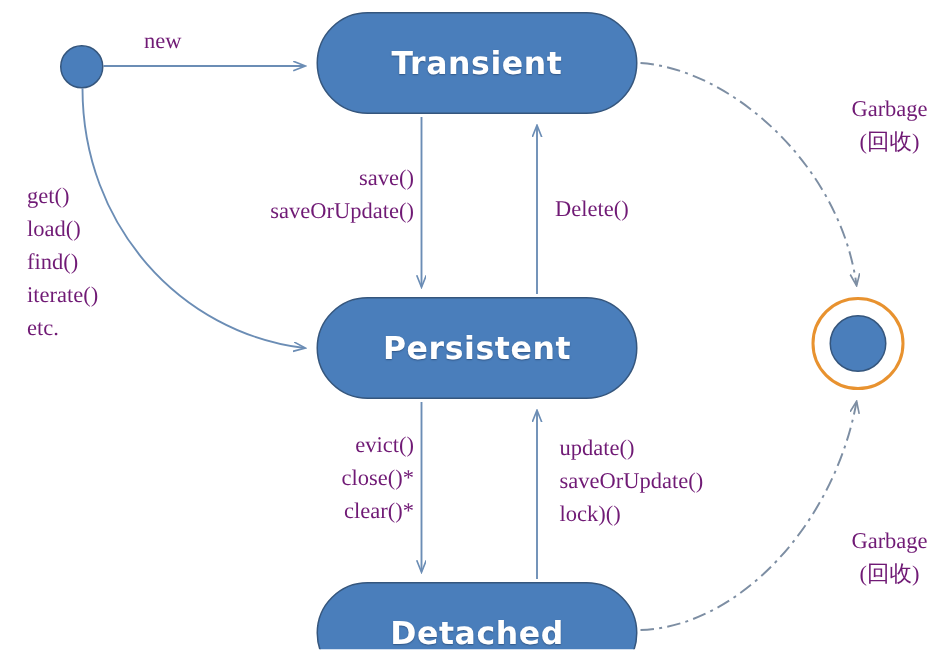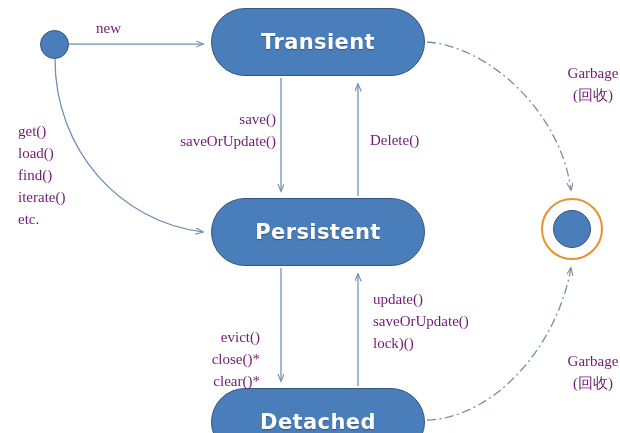--- a/index.html
+++ b/index.html
@@ -80,21 +80,21 @@
     font-family: Liberation Serif, serif;
   }
   .lbl-right  { text-align: right; }
   .lbl-left   { text-align: left; }
   .lbl-center { text-align: center; margin-left: 20px; }
 
   #label-new        { left: 96px;  top: 17px; }
   #label-loaders    { left: 18px;  top: 120px; }
   #label-save       { left: 150px; top: 108px; width: 126px; }
   #label-delete     { left: 370px; top: 129px; }
-  #label-evict      { left: 136px; top: 286px; width: 124px; margin-top: 40px; }
+  #label-evict      { left: 152px; top: 286px; width: 124px; }
   #label-update     { left: 373px; top: 288px; }
   #label-garbage-top    { left: 534px; top: 62px;  width: 78px; }
   #label-garbage-bottom { left: 534px; top: 350px; width: 78px; }
 </style>
 </head>
 <body>
 
 <div id="diagram-root">
 
   <svg id="edge-layer" viewBox="0 0 620 433" width="620" height="433" xmlns="http://www.w3.org/2000/svg">

